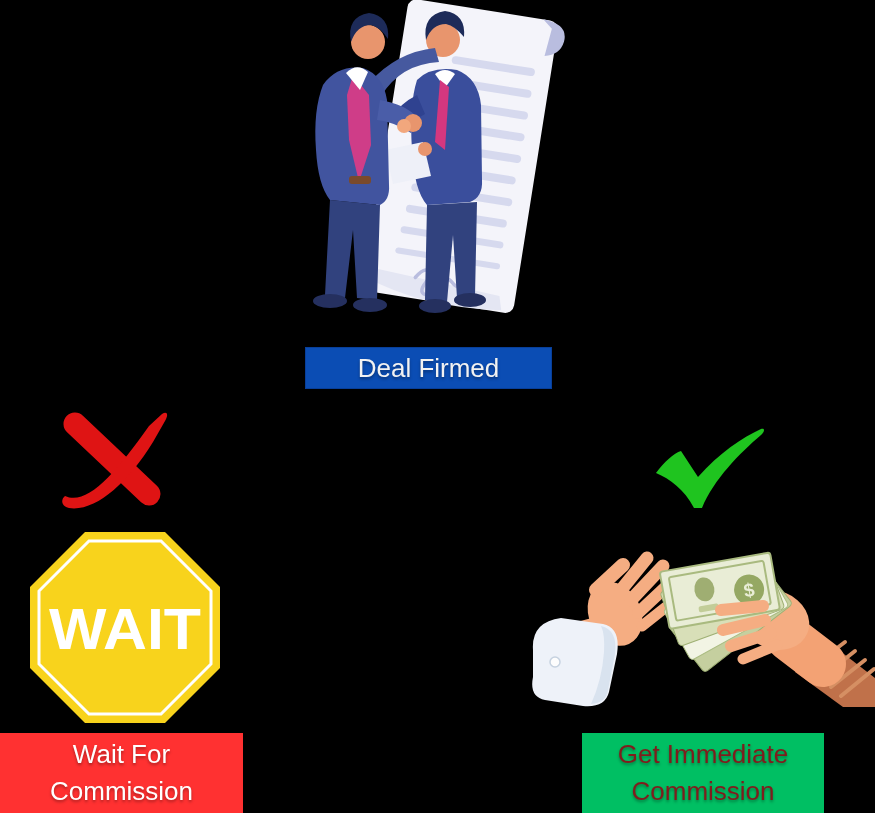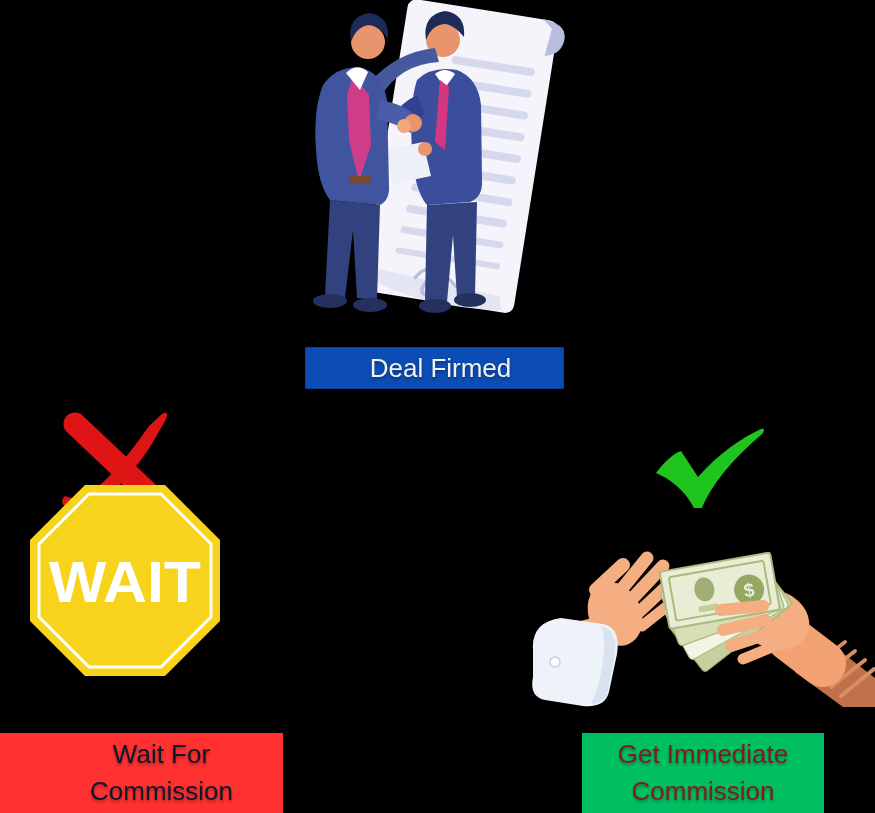--- a/index.html
+++ b/index.html
@@ -7,27 +7,27 @@
     width:875px;height:813px;position:relative;overflow:hidden;
     font-family:"Liberation Sans",sans-serif;
     background:#000;
   }
   .abs{position:absolute;}
   .banner{
     display:flex;flex-direction:column;align-items:center;justify-content:center;
     text-align:center;color:#f4f4f4;font-size:26px;line-height:37px;
     text-shadow:0 2px 3px rgba(0,0,0,0.35);
   }
-  .banner.single{line-height:40px;padding-left:12px;}
+  .banner.single{line-height:40px;}
   #deal-banner{left:305px;top:347px;width:245px;height:40px;border:1px solid #083f9a;}
   #red-banner{left:0;top:733px;width:243px;height:80px;}
   #green-banner{left:582px;top:733px;width:242px;height:80px;}
   #top-illustration{left:285px;top:0;width:280px;height:325px;}
   #x-icon{left:57px;top:412px;width:112px;height:100px;}
-  #wait-sign{left:28px;top:483px;width:194px;height:195px;}
+  #wait-sign{left:28px;top:530px;width:194px;height:195px;}
   #check-icon{left:651px;top:428px;width:115px;height:82px;}
   #money-illustration{left:523px;top:522px;width:352px;height:185px;}
   svg{display:block;}
 </style>
 </head>
 <body style="background: rgb(0, 0, 0);">
 
 <div class="abs" id="top-illustration">
   <svg viewBox="0 0 280 325" width="280" height="325">
 
@@ -97,21 +97,21 @@
 </div>
 
 <div class="abs" id="wait-sign" style="color: rgb(248, 211, 28);">
   <svg viewBox="0 0 194 195" width="194" height="195">
     <polygon points="57,2 137,2 192,57 192,138 137,193 57,193 2,138 2,57" fill="currentColor"></polygon>
     <polygon points="61,11 133,11 183,61 183,134 133,184 61,184 11,134 11,61" fill="none" stroke="#ffffff" stroke-width="3"></polygon>
     <text x="97" y="119" text-anchor="middle" font-family="Liberation Sans, sans-serif" font-weight="bold" font-size="58" fill="#ffffff" textLength="152" lengthAdjust="spacingAndGlyphs">WAIT</text>
   </svg>
 </div>
 
-<div class="abs banner" id="red-banner" style="background: rgb(255, 49, 49); color: #0f172a; padding-left: 40px;">
+<div class="abs banner" id="red-banner" style="background: rgb(255, 49, 49); color: #ffffff;">
   <span>Wait For</span>
   <span>Commission</span>
 </div>
 
 <div class="abs" id="check-icon" style="color: rgb(31, 196, 31);">
   <svg viewBox="0 0 115 82" width="115" height="82">
     <path d="M5,45 C13,34 23,25 30,23 L47,49 C68,25 92,9 110,1 C114,0 114,3 110,7 C89,25 63,51 51,80 L43,80 C33,61 19,51 5,45 Z" fill="currentColor"></path>
   </svg>
 </div>
 

